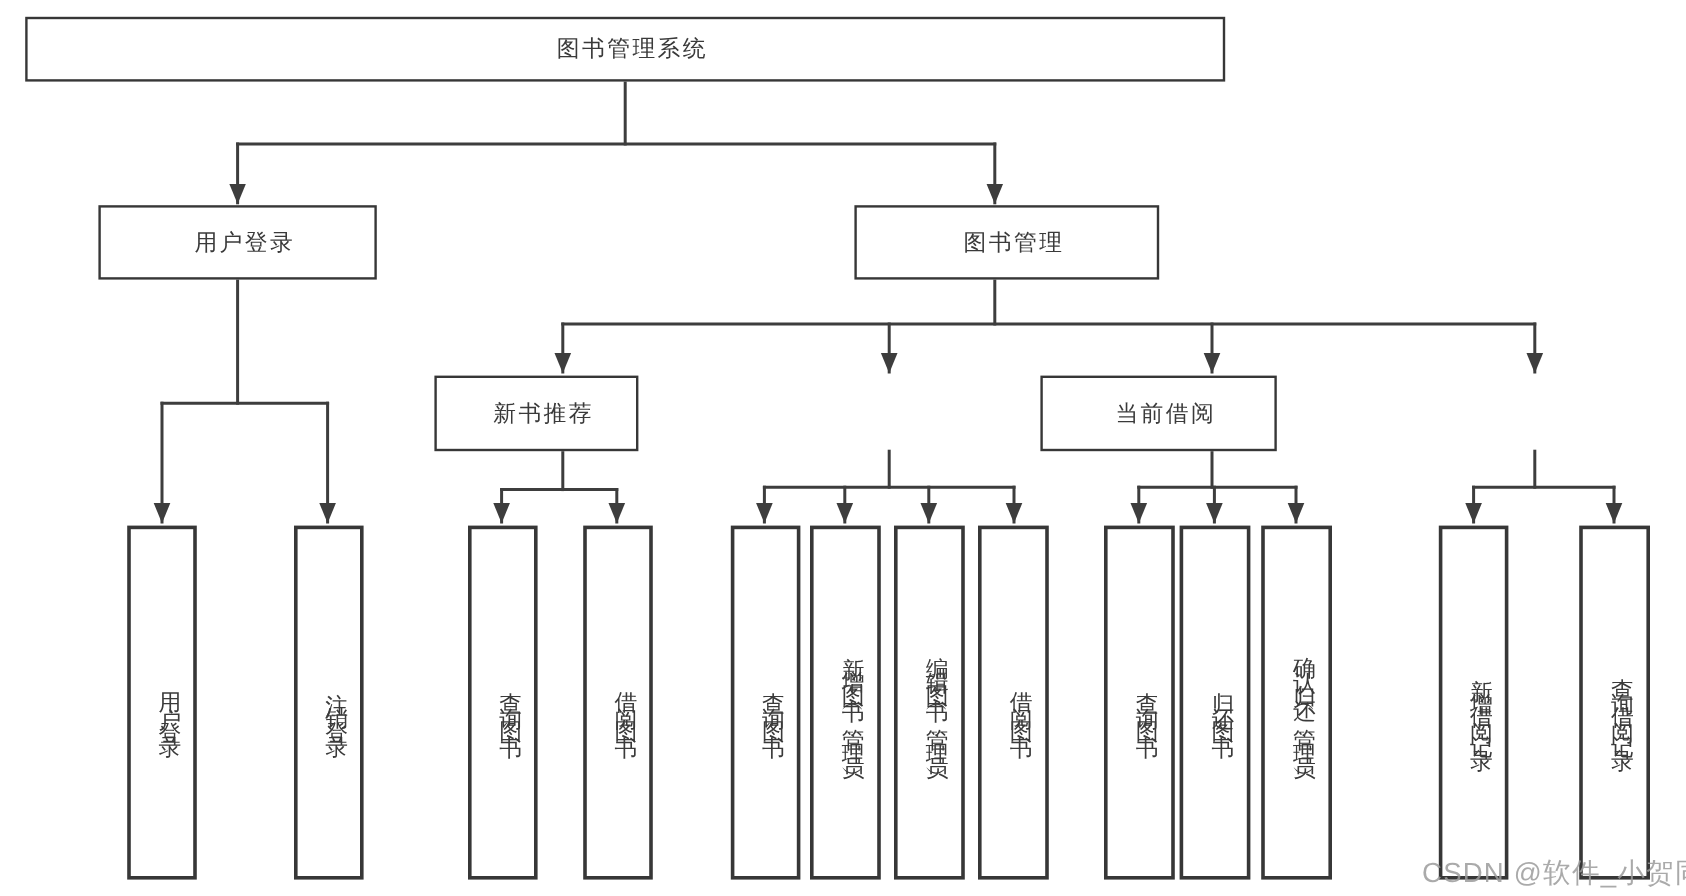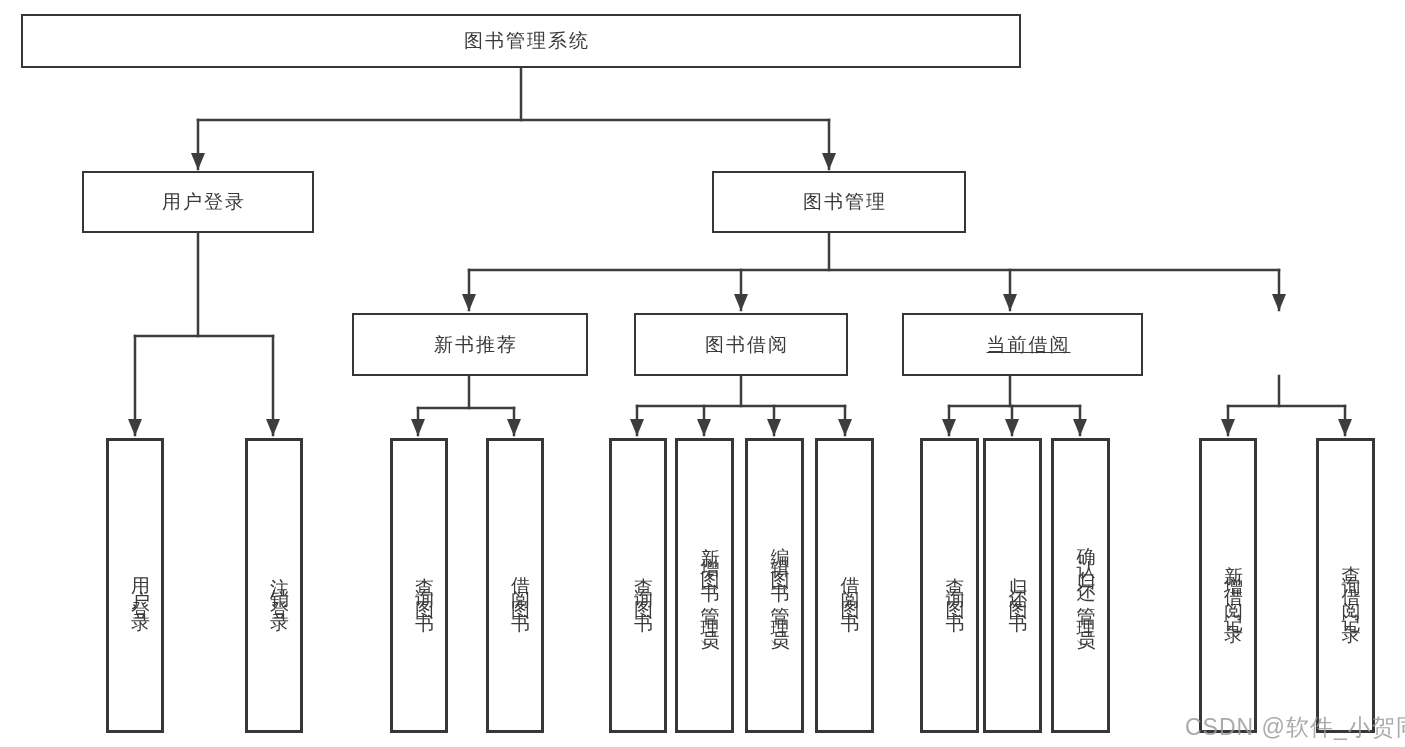--- a/index.html
+++ b/index.html
@@ -121,27 +121,24 @@
     <span>图书管理系统</span>
   </div>
 
   <div class="box lv2" style="left:82px; width:232px;">
     <span>用户登录</span>
   </div>
   <div class="box lv2" style="left:712px; width:254px;">
     <span>图书管理</span>
   </div>
 
-  <div class="box lv3" style="left:352px; width:236px;">
+  <div class="box lv3" style="left:362px; width:170px;">
     <span>新书推荐</span>
   </div>
-  <div class="box lv3" style="left:634px; width:214px;">
-    <span>图书借阅</span>
-  </div>
-  <div class="box lv3" style="left:902px; width:241px;text-decoration:underline;">
+  <div class="box lv3" style="left:867px; width:197px;">
     <span>当前借阅</span>
   </div>
 
   <div class="box leaf" style="left:106px; width:58px;">
     <span class="vtext">用户登录</span>
   </div>
   <div class="box leaf" style="left:245px; width:58px;">
     <span class="vtext">注销登录</span>
   </div>
   <div class="box leaf" style="left:390px; width:58px;">

